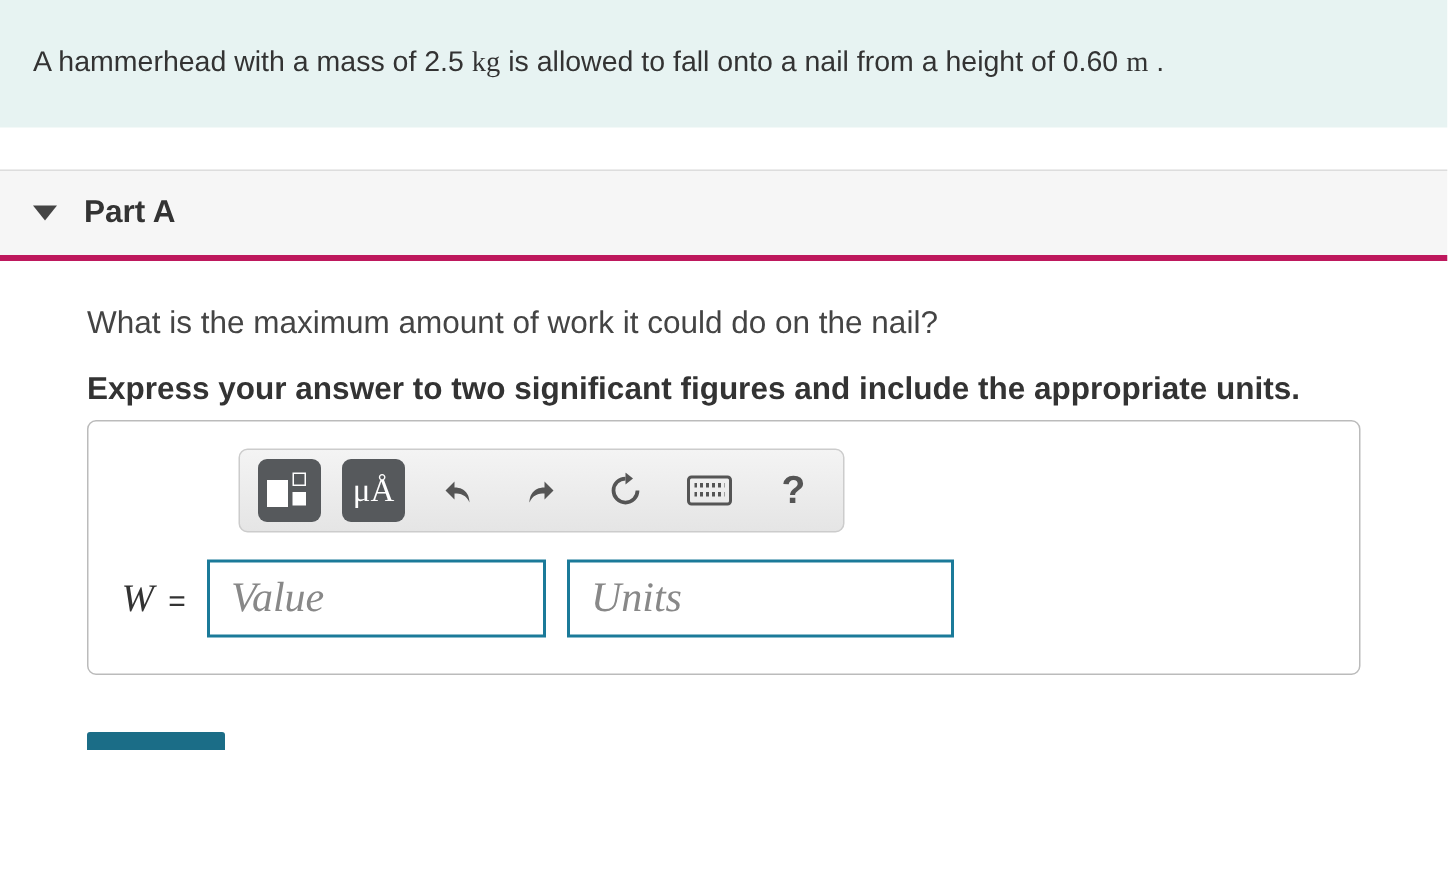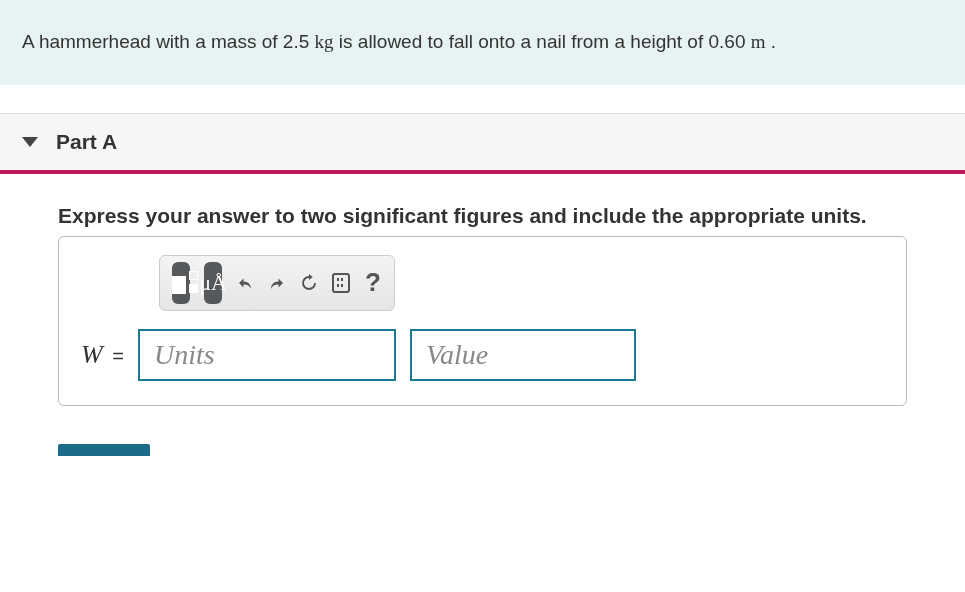--- a/index.html
+++ b/index.html
@@ -7,21 +7,21 @@
   .problem-statement { background: #e7f3f2; padding: 28px 22px; font-size: 19px; color: #333; line-height: 1.5; }
   .problem-statement .unit { font-family: 'Times New Roman', serif; }
   .part-header { background: #f6f6f6; border-top: 1px solid #ddd; border-bottom: 4px solid #be185d; padding: 16px 22px; margin-top: 28px; display: flex; align-items: center; gap: 18px; }
   .caret { width: 0; height: 0; border-left: 8px solid transparent; border-right: 8px solid transparent; border-top: 10px solid #444; }
   .part-title { font-weight: bold; font-size: 21px; color: #333; }
   .part-body { padding: 30px 58px 20px 58px; }
   .question { font-size: 21px; color: #444; margin-bottom: 20px; }
   .instruction { font-weight: bold; font-size: 21px; color: #333; margin-bottom: 8px; }
   .answer-box { border: 1px solid #bbb; border-radius: 6px; padding: 18px 22px 24px 22px; }
   .toolbar { display: inline-flex; align-items: center; background: linear-gradient(#f4f4f4,#e5e5e5); border: 1px solid #ccc; border-radius: 6px; padding: 6px 12px; gap: 14px; margin-left: 78px; margin-bottom: 18px; }
-  .tool-btn { display: inline-flex; align-items: center; justify-content: center; width: 18px; height: 42px; border-radius: 6px; cursor: pointer; }
+  .tool-btn { display: inline-flex; align-items: center; justify-content: center; width: 42px; height: 42px; border-radius: 6px; cursor: pointer; }
   .dark-btn { background: #56595c; color: #fff; }
   .plain-btn { color: #555; font-size: 24px; }
   .tpl-icon { position: relative; width: 30px; height: 24px; }
   .tpl-icon .big { position: absolute; left: 0; top: 5px; width: 14px; height: 18px; background: #fff; }
   .tpl-icon .sup { position: absolute; left: 17px; top: 0; width: 9px; height: 9px; border: 1.5px solid #fff; }
   .tpl-icon .sub { position: absolute; left: 17px; top: 13px; width: 9px; height: 9px; background: #fff; }
   .mua { font-family: 'Times New Roman', serif; font-size: 22px; }
   .kbd-icon { width: 30px; height: 20px; border: 2px solid #555; border-radius: 3px; position: relative; }
   .kbd-icon::before { content: ""; position: absolute; left: 3px; right: 3px; top: 3px; height: 3px; background: repeating-linear-gradient(90deg,#555 0 2px, transparent 2px 4px); }
   .kbd-icon::after { content: ""; position: absolute; left: 3px; right: 3px; top: 9px; height: 3px; background: repeating-linear-gradient(90deg,#555 0 2px, transparent 2px 4px); }
@@ -40,20 +40,21 @@
 <div class="problem-statement">
   <span>A hammerhead with a mass of 2.5 </span><span class="unit">kg</span><span> is allowed to fall onto a nail from a height of 0.60 </span><span class="unit">m</span><span> .</span>
 </div>
 
 <div class="part-header">
   <div class="caret"></div>
   <div class="part-title">Part A</div>
 </div>
 
 <div class="part-body">
+  <div class="question">What is the maximum amount of work it could do on the nail?</div>
   <div class="instruction">Express your answer to two significant figures and include the appropriate units.</div>
 
   <div class="answer-box">
     <div class="toolbar">
       <div class="tool-btn dark-btn">
         <div class="tpl-icon">
           <div class="big"></div>
             <div class="sup"></div>
             <div class="sub"></div>
         </div>
@@ -83,23 +84,23 @@
       <div class="tool-btn plain-btn" style="font-size:26px;font-weight:bold;">
         <span>?</span>
       </div>
     </div>
 
     <div class="answer-row">
       <div>
         <span class="var-label">W</span>
         <span class="var-label eq">=</span>
       </div>
+      <div class="field value-field">
+        <span>Value</span>
+      </div>
       <div class="field units-field">
         <span>Units</span>
-      </div>
-      <div class="field value-field">
-        <span>Value</span>
       </div>
     </div>
   </div>
 </div>
 
 <div class="bottom-bar"></div>
 
 </body></html>

